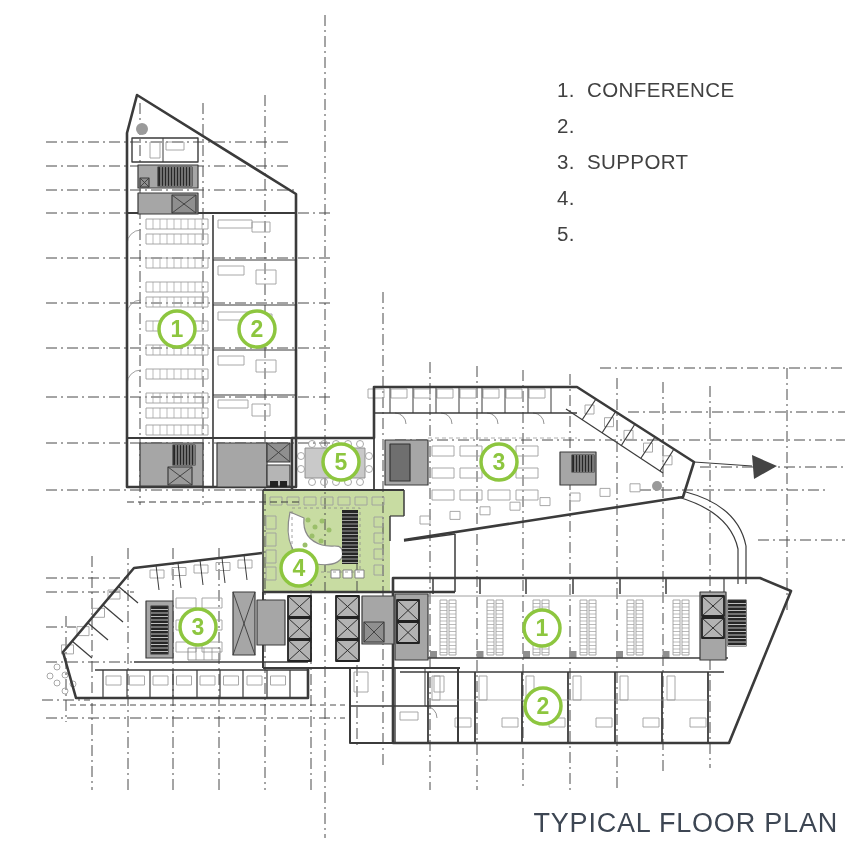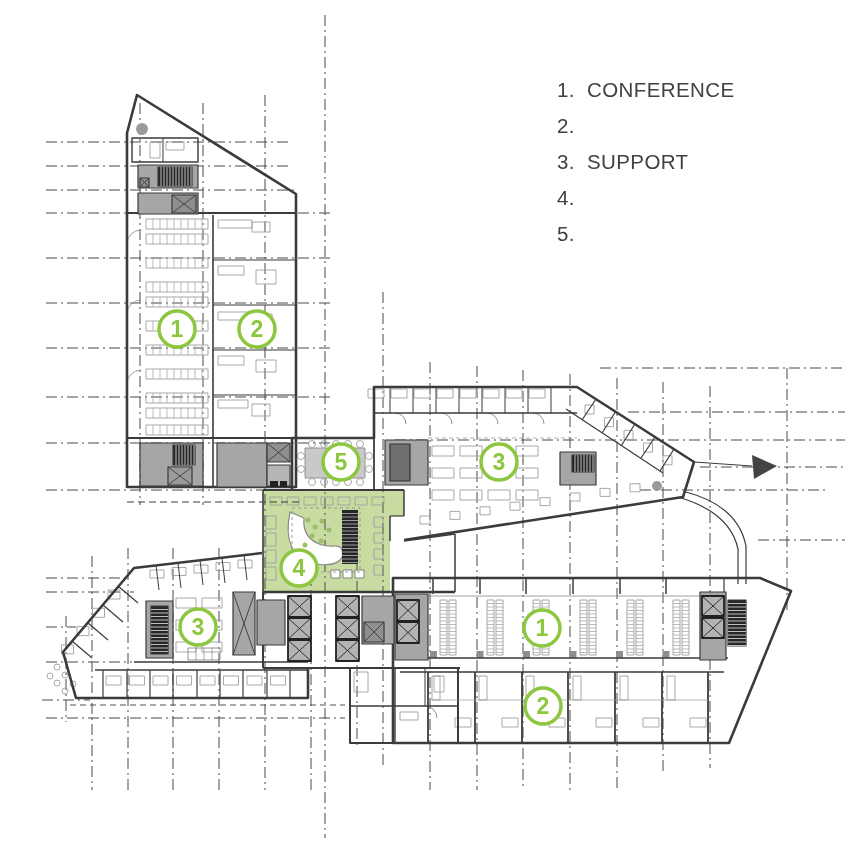--- a/index.html
+++ b/index.html
@@ -788,13 +788,14 @@
       <span>SUPPORT</span>
     </div>
     <div class="lrow">
       <span class="lnum">4.</span>
     </div>
     <div class="lrow">
       <span class="lnum">5.</span>
     </div>
   </div>
 
+  <div class="title" style="color: rgb(61, 70, 83);">TYPICAL FLOOR PLAN</div>
 </div>
 
 </body></html>

